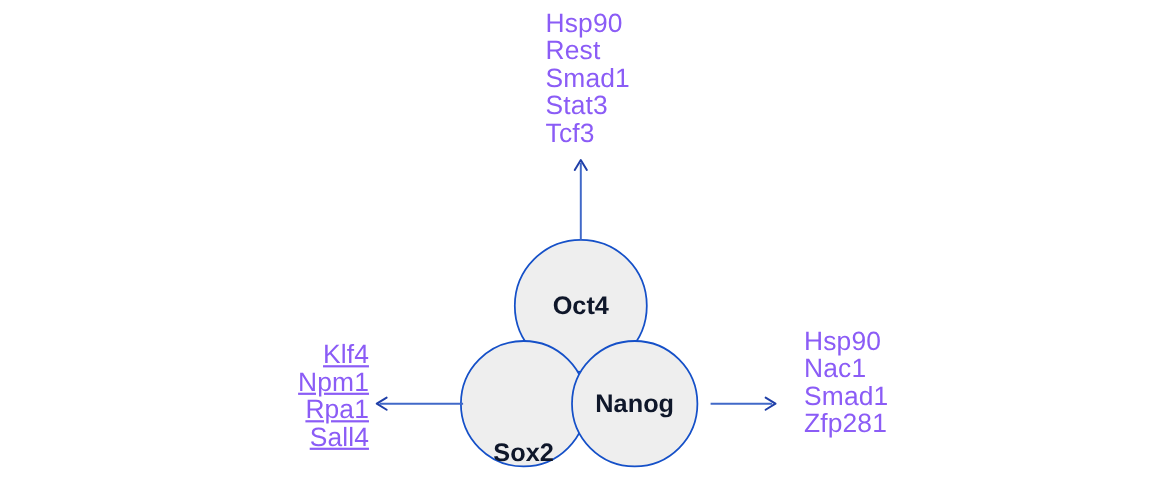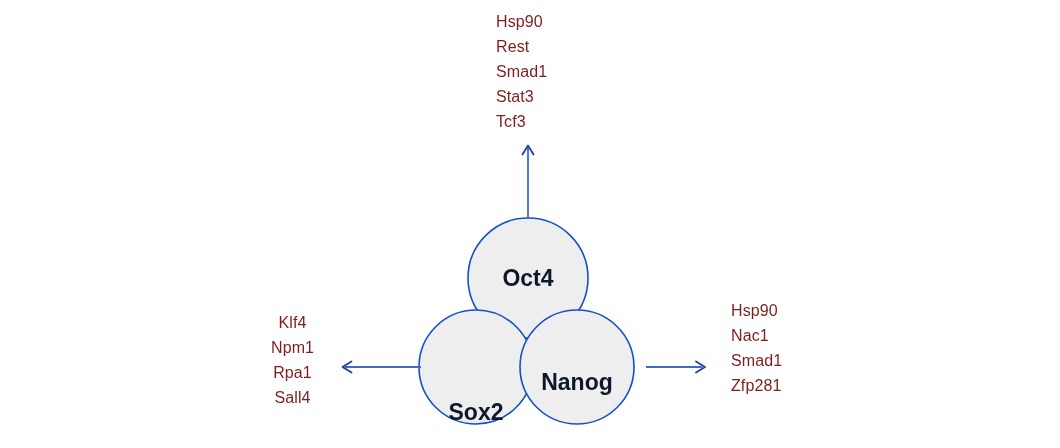--- a/index.html
+++ b/index.html
@@ -17,57 +17,58 @@
   #diagram-root {
     position: absolute;
     left: 0;
     top: 0;
     width: 1060px;
     height: 448px;
   }
   .gene-list {
     position: absolute;
     font-family: "Liberation Sans", sans-serif;
-    font-size: 16px;
+    font-size: 24px;
     line-height: 25px;
-    color: #7f1d1d;
+    color: #8b5cf6;
     white-space: nowrap;
     letter-spacing: 0.1px;
   }
   .gene-list .gene-item {
     display: block;
   }
   #gene-list-top {
     left: 496px;
     top: 9px;
     text-align: left;
   }
   #gene-list-left {
     left: 271px;
     top: 310px;
-    text-align: center;
+    text-align: right;
+    text-decoration: underline;
   }
   #gene-list-right {
     left: 731px;
     top: 298px;
     text-align: left;
   }
   .node-label {
     position: absolute;
     font-family: "Liberation Sans", sans-serif;
     font-size: 23px;
     font-weight: bold;
     color: #0f172a;
     white-space: nowrap;
     transform: translate(-50%, -50%);
     pointer-events: none;
   }
   #node-label-oct4  { left: 528px; top: 278px; }
   #node-label-sox2  { left: 476px; top: 367px; margin-top: 45px; }
-  #node-label-nanog { left: 577px; top: 382px; }
+  #node-label-nanog { left: 577px; top: 367px; }
   svg.layer {
     position: absolute;
     left: 0;
     top: 0;
     width: 1060px;
     height: 448px;
   }
 </style>
 </head>
 <body>

